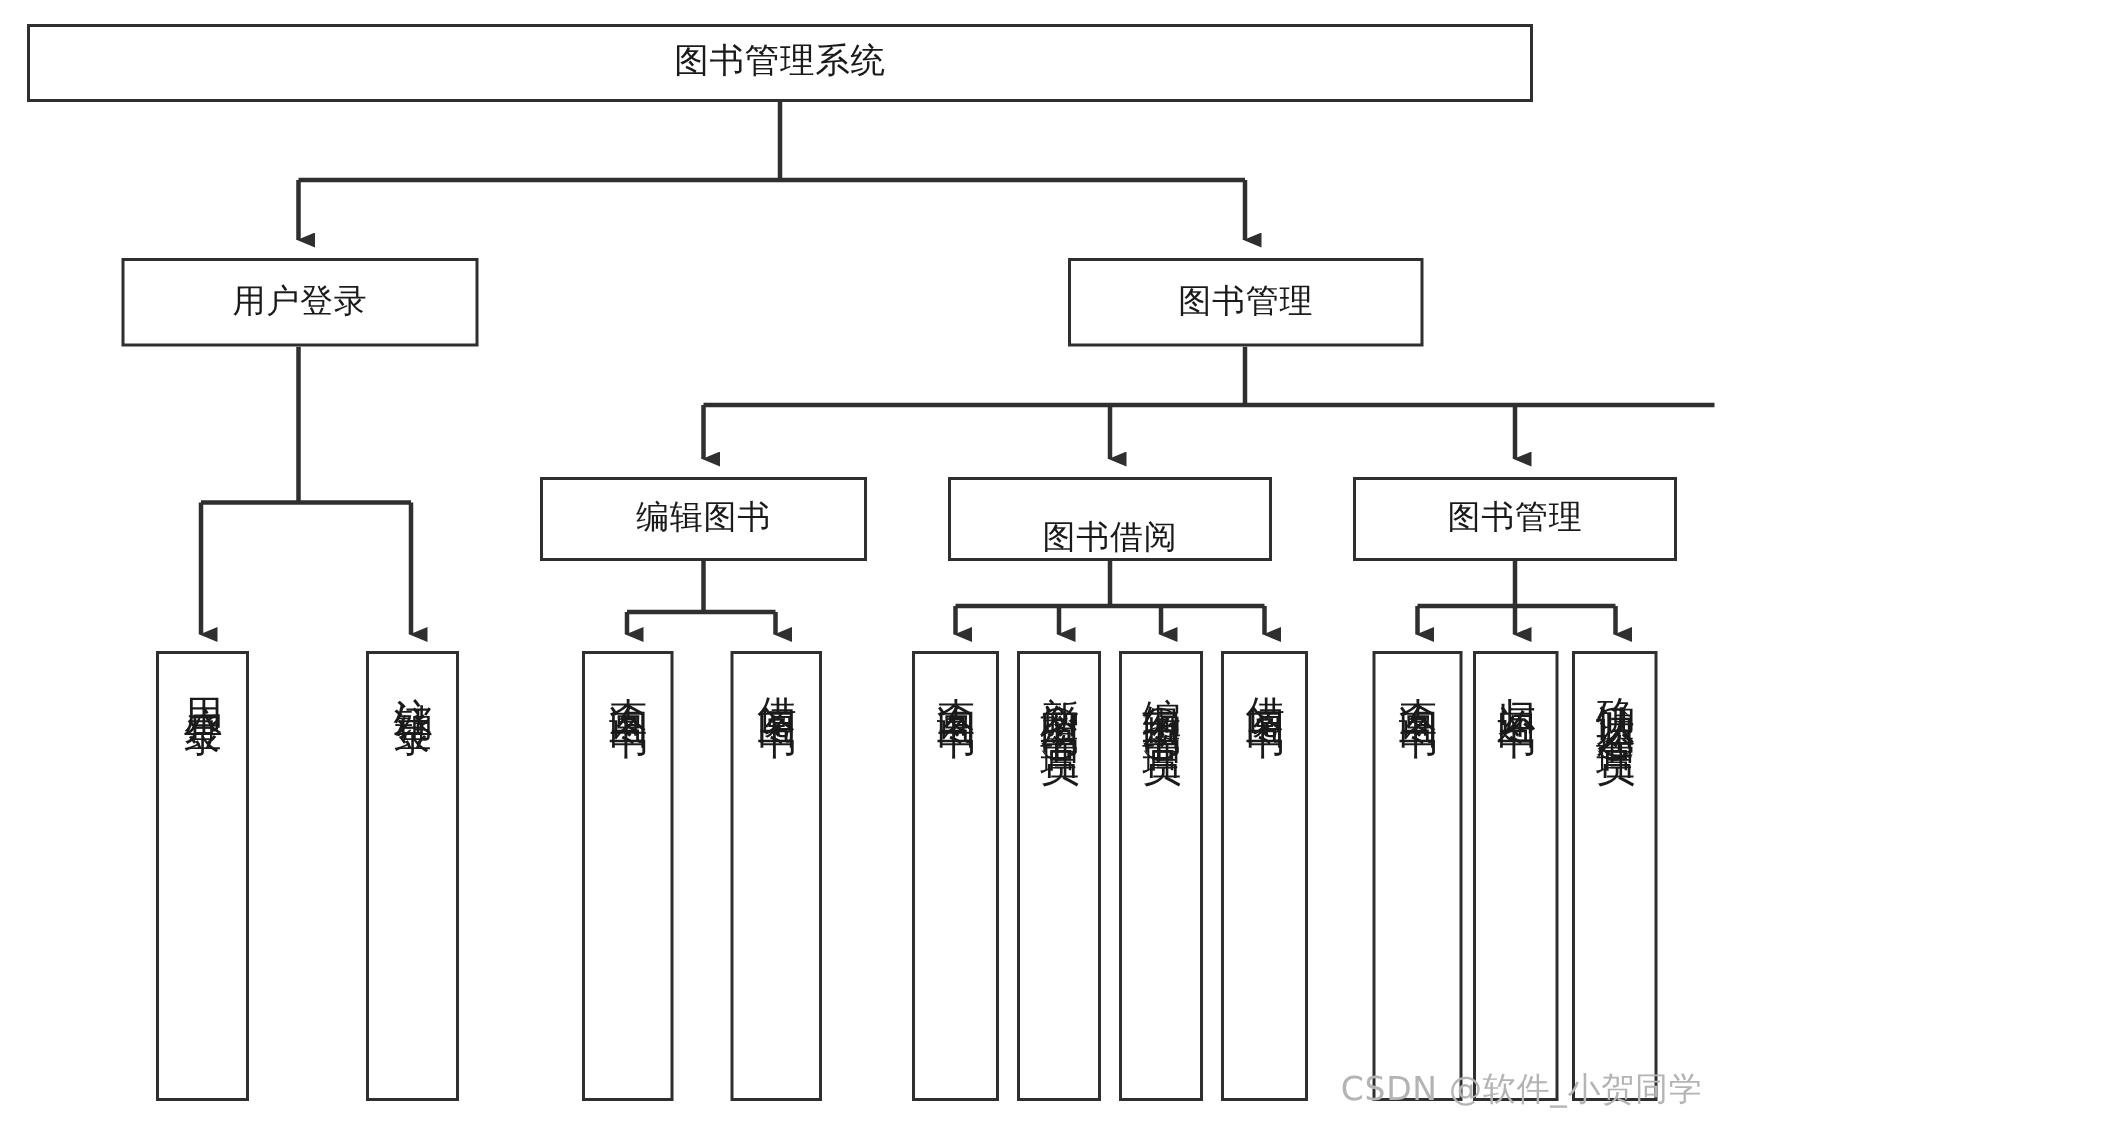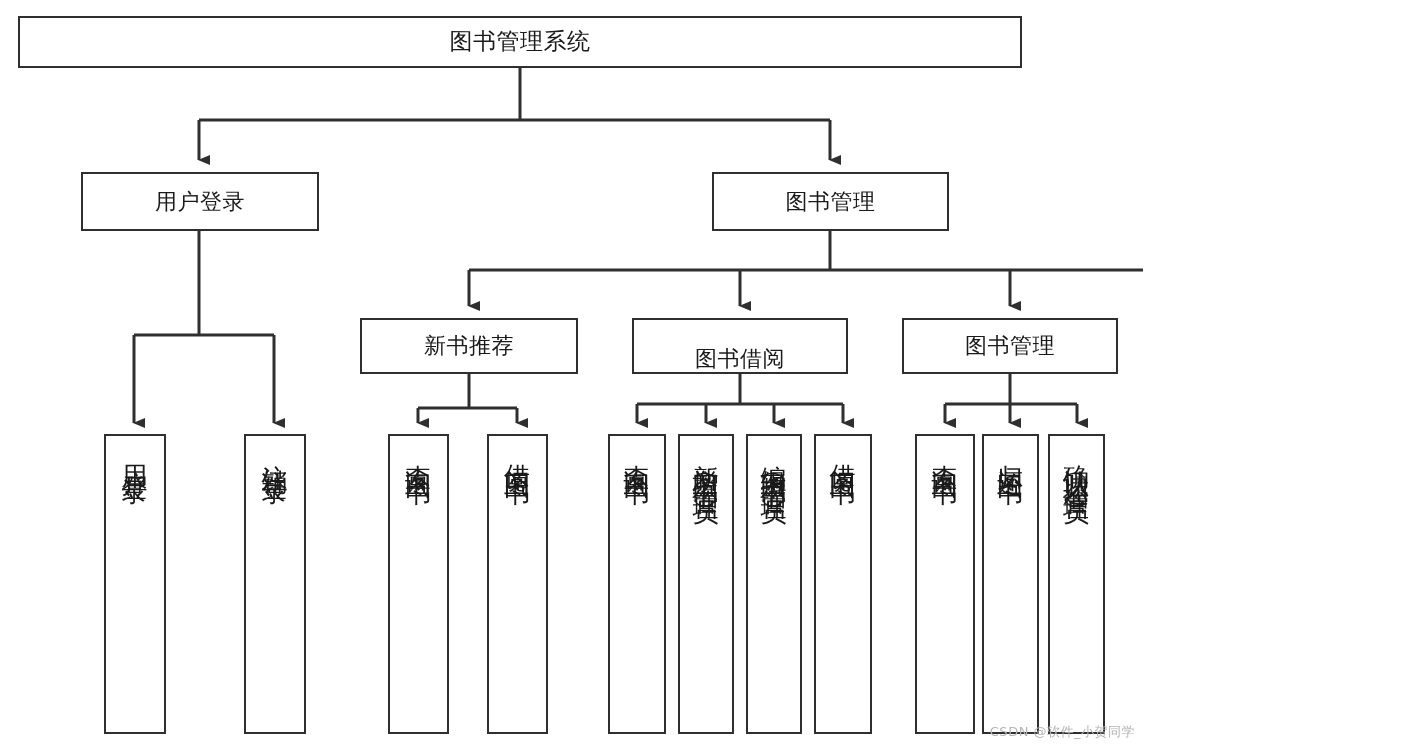--- a/index.html
+++ b/index.html
@@ -59,21 +59,21 @@
     text-orientation: upright;
     font-size: 26px;
     line-height: 1;
     letter-spacing: 5px;
     white-space: nowrap;
   }
   .watermark {
     position: absolute;
     right: 8px;
     bottom: 6px;
-    font-size: 13px;
+    font-size: 22px;
     color: #b4b4b4;
     z-index: 5;
     white-space: nowrap;
     letter-spacing: 0.5px;
   }
 </style>
 </head>
 <body>
 
 <div id="canvas">
@@ -134,21 +134,21 @@
 
   <div class="node h-node" style="left:81px; top:172px; width:238px; height:59px;">
     <span class="node-label">用户登录</span>
   </div>
 
   <div class="node h-node" style="left:712px; top:172px; width:237px; height:59px;">
     <span class="node-label">图书管理</span>
   </div>
 
   <div class="node h-node" style="left:360px; top:318px; width:218px; height:56px;">
-    <span class="node-label">新书推荐</span>
+    <span class="node-label">编辑图书</span>
   </div>
 
   <div class="node h-node" style="left:632px; top:318px; width:216px; height:56px;align-items:flex-end;">
     <span class="node-label">图书借阅</span>
   </div>
 
   <div class="node h-node" style="left:902px; top:318px; width:216px; height:56px;">
     <span class="node-label">图书管理</span>
   </div>
 

